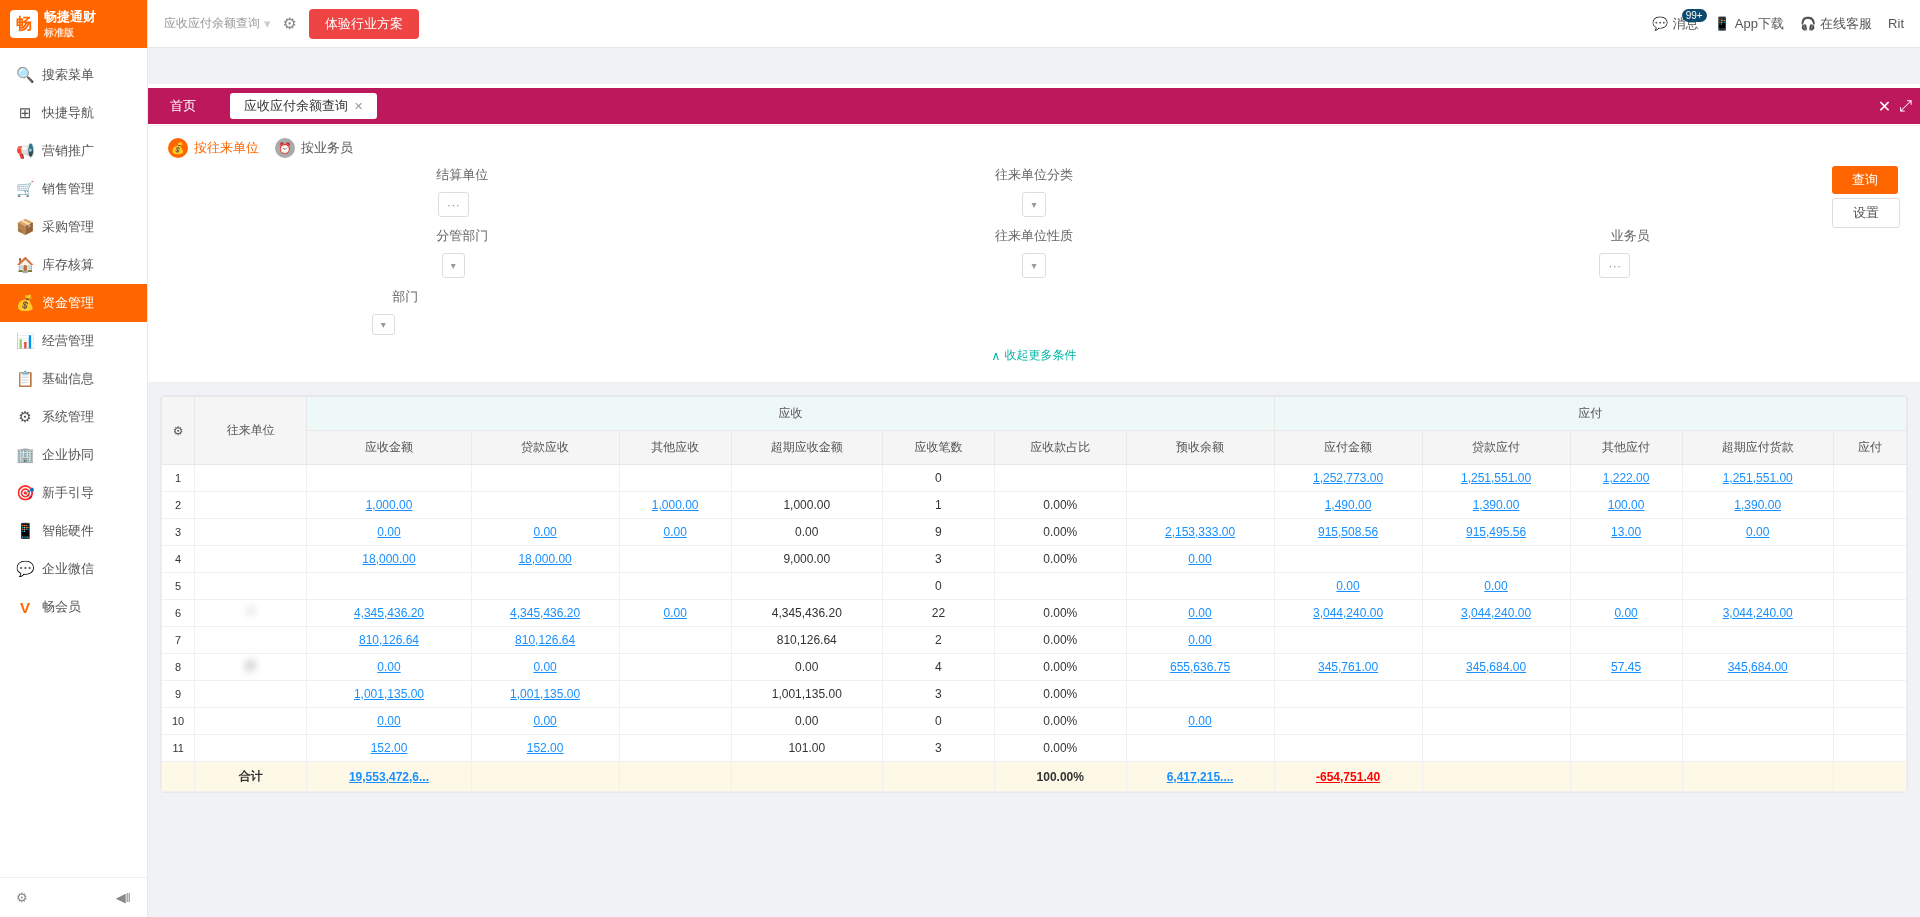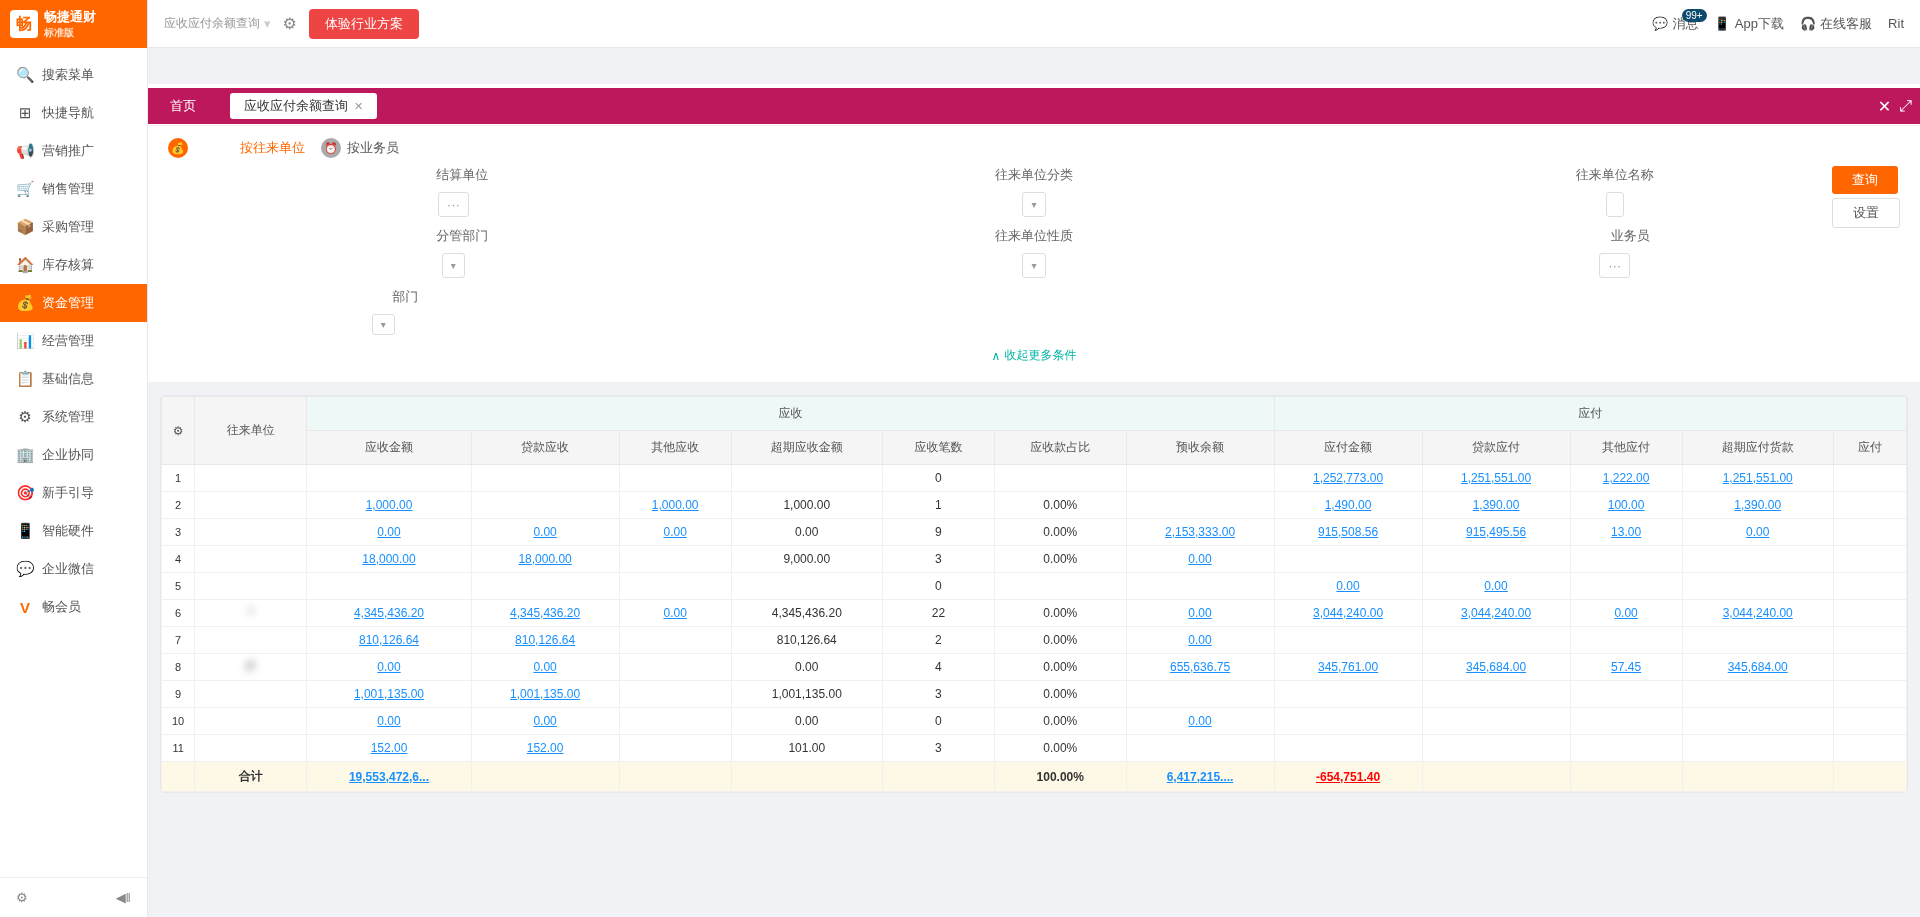--- a/index.html
+++ b/index.html
@@ -76,21 +76,21 @@
     
     .filter-area {
       background: #fff; padding: 12px 20px; border-bottom: 1px solid #eee;
     }
     .filter-top { display: flex; align-items: center; gap: 8px; margin-bottom: 12px; }
     .filter-label { color: #555; font-size: 13px; }
     .filter-btn { width: 24px; height: 24px; border: 1px solid #ddd; border-radius: 3px; display: flex; align-items: center; justify-content: center; cursor: pointer; color: #666; font-size: 12px; }
     .filter-scheme { display: flex; gap: 16px; margin-bottom: 8px; }
     .scheme-item { display: flex; align-items: center; gap: 6px; cursor: pointer; }
     .scheme-item .scheme-icon { width: 20px; height: 20px; border-radius: 50%; display: flex; align-items: center; justify-content: center; font-size: 11px; color: #fff; }
-    .scheme-item.active .scheme-text { color: #ff6600; margin-left: 46px; }
+    .scheme-item.active .scheme-text { color: #ff6600; }
     .scheme-item .scheme-icon.active { background: #ff6600; }
     .scheme-item .scheme-icon.inactive { background: #aaa; }
     .filter-row { display: flex; align-items: center; gap: 8px; flex-direction: column; }
     .filter-field-label { color: #666; min-width: 70px; text-align: right; font-size: 13px; }
     .filter-input {
       flex: 1; border: 1px solid #ddd; border-radius: 3px; padding: 4px 8px; font-size: 13px;
       color: #333; background: #fff; display: flex; align-items: center; justify-content: space-between;
       cursor: pointer; height: 28px;
     }
     .filter-input .arrow { color: #999; font-size: 10px; }
@@ -281,24 +281,20 @@
         <div class="filter-input">
           <span style="color:#999;">···</span>
         </div>
       </div>
       <div class="filter-row">
         <span class="filter-field-label">往来单位分类</span>
         <div class="filter-input">
           <span></span>
           <span class="arrow">▾</span>
         </div>
-      </div>
-      <div class="filter-row">
-        <span class="filter-field-label">往来单位名称</span>
-        <div class="filter-input"></div>
       </div>
     </div>
 
     <div style="display:grid; grid-template-columns: 1fr 1fr 1fr; gap:10px; margin-bottom:10px;">
       <div class="filter-row">
         <span class="filter-field-label">分管部门</span>
         <div class="filter-input">
           <span></span>
           <span class="arrow">▾</span>
         </div>

